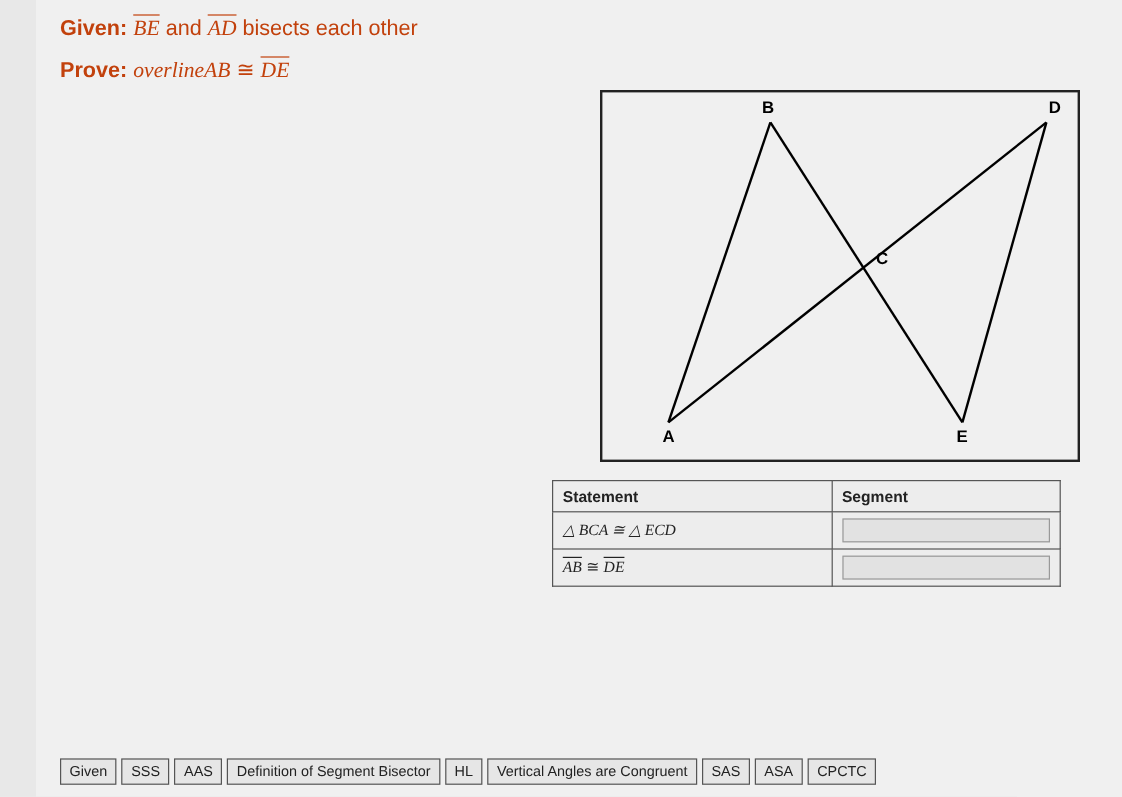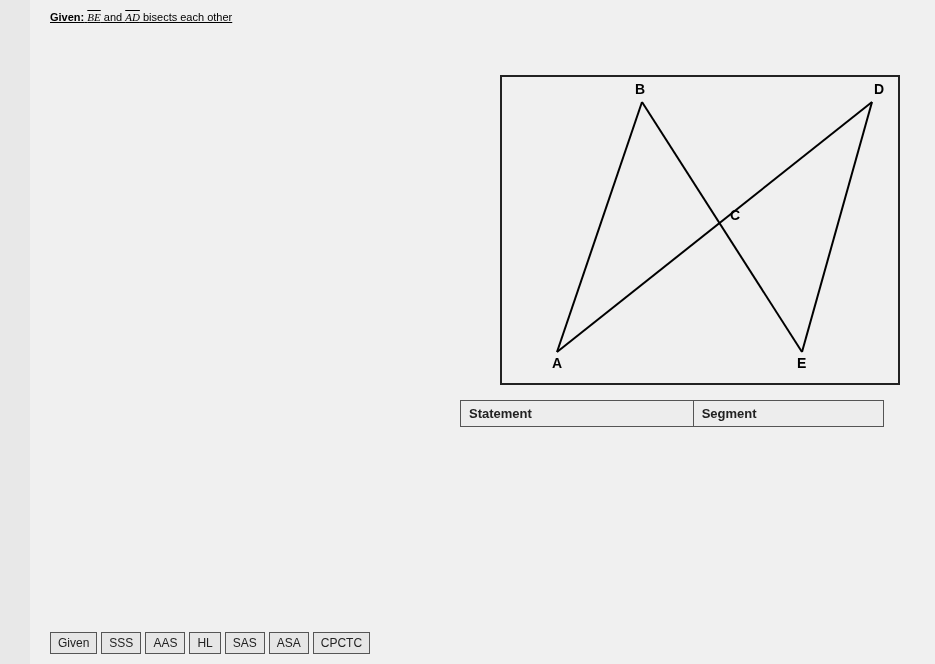--- a/index.html
+++ b/index.html
@@ -13,24 +13,23 @@
     }
     .page-bg {
       position: absolute;
       top: 0; left: 30px; right: 0; bottom: 0;
       background: #f0f0f0;
     }
     .problem-text {
       position: absolute;
       top: 8px;
       left: 50px;
-      font-size: 11px;
-      color: #000000;
+      font-size: 18px;
+      color: #c2410c;
       line-height: 1.7;
-      text-decoration: underline;
     }
     .problem-text .line { margin-bottom: 4px; }
     .overline { text-decoration: overline; font-style: italic; font-family: 'Times New Roman', serif; }
     .mathit { font-style: italic; font-family: 'Times New Roman', serif; }
     .bold { font-weight: bold; }
 
     .diagram {
       position: absolute;
       top: 75px;
       left: 500px;
@@ -93,20 +92,24 @@
 </head>
 <body>
 
 <div class="page-bg"></div>
 
 <div class="problem-text">
   <div class="line">
     <span class="bold">Given:</span>
     <span class="overline">BE</span><span> and </span><span class="overline">AD</span><span> bisects each other</span>
   </div>
+  <div class="line">
+    <span class="bold">Prove:</span>
+    <span class="mathit">overline</span><span class="mathit">AB</span><span> ≅ </span><span class="overline">DE</span>
+  </div>
 </div>
 
 <div class="diagram">
   <svg width="396" height="306">
 
     <line x1="55" y1="275" x2="140" y2="25" stroke="#000" stroke-width="2"></line>
     <line x1="140" y1="25" x2="300" y2="275" stroke="#000" stroke-width="2"></line>
     <line x1="55" y1="275" x2="370" y2="25" stroke="#000" stroke-width="2"></line>
     <line x1="370" y1="25" x2="300" y2="275" stroke="#000" stroke-width="2"></line>
   </svg>
@@ -116,24 +119,40 @@
   <span class="vlabel" style="left:372px; top:4px;">D</span>
   <span class="vlabel" style="left:295px; top:278px;">E</span>
 </div>
 
 <table class="proof-table">
   <tbody>
       <tr>
     <th style="width:55%;">Statement</th>
     <th>Segment</th>
   </tr>
+  <tr>
+    <td class="mathit">△ BCA ≅ △ ECD</td>
+    <td>
+          <div class="reason-slot"></div>
+        </td>
+  </tr>
+  <tr>
+    <td>
+      <span class="overline">AB</span><span> ≅ </span><span class="overline">DE</span>
+    </td>
+    <td>
+          <div class="reason-slot"></div>
+        </td>
+  </tr>
 </tbody>
   </table>
 
 <div class="word-bank">
   <div class="word-btn">Given</div>
   <div class="word-btn">SSS</div>
   <div class="word-btn">AAS</div>
+  <div class="word-btn">Definition of Segment Bisector</div>
   <div class="word-btn">HL</div>
+  <div class="word-btn">Vertical Angles are Congruent</div>
   <div class="word-btn">SAS</div>
   <div class="word-btn">ASA</div>
   <div class="word-btn">CPCTC</div>
 </div>
 
 </body></html>

